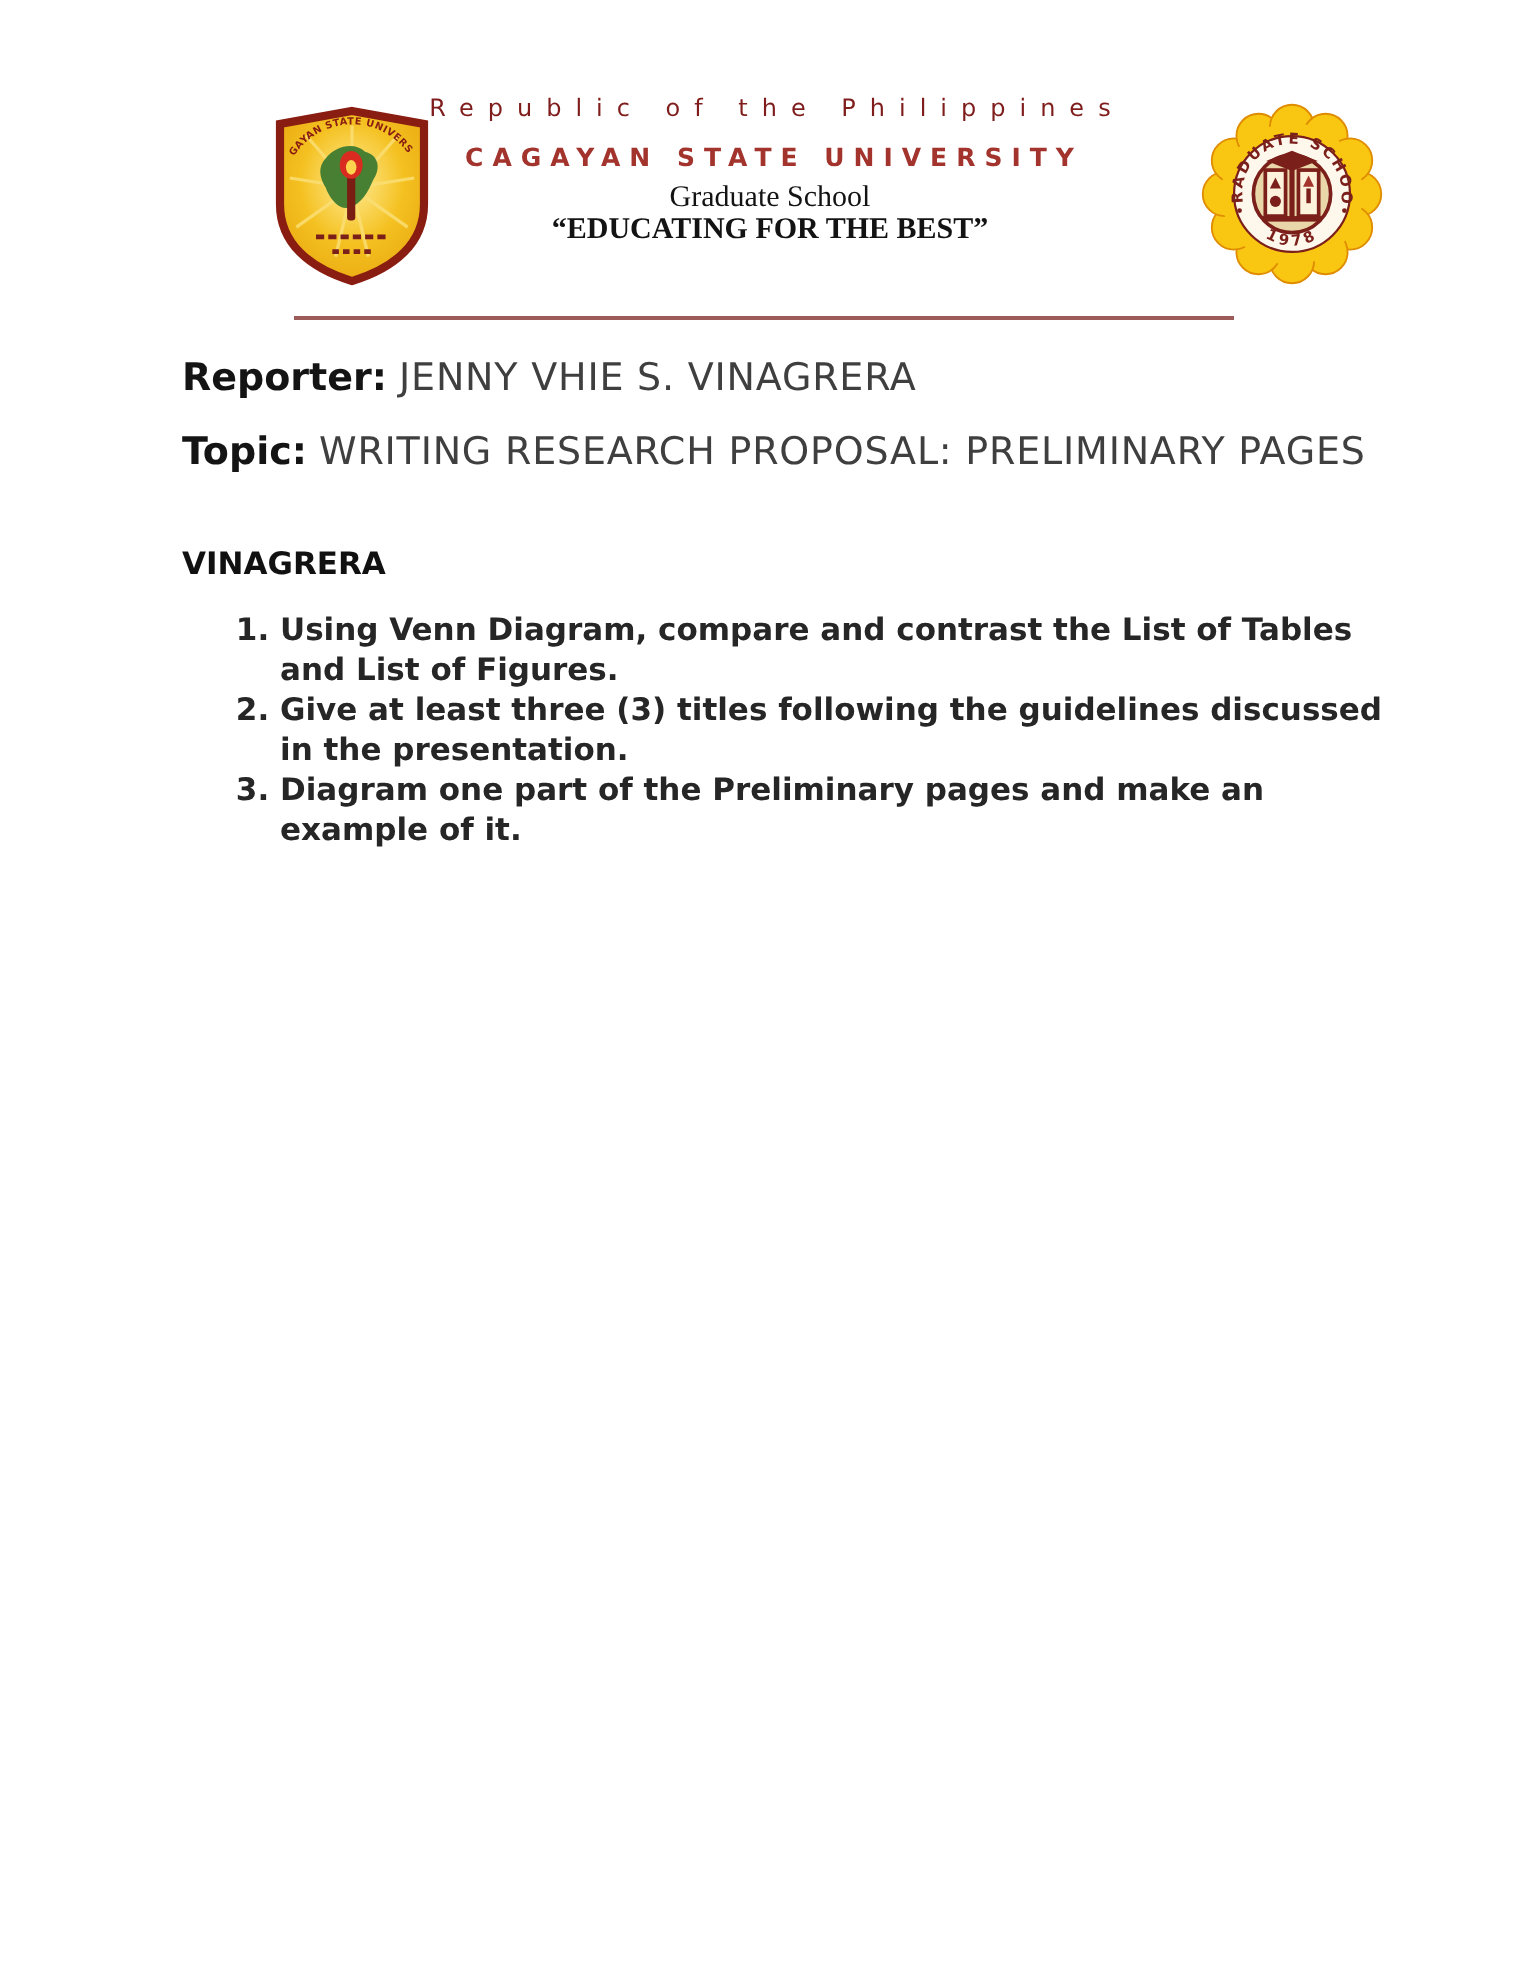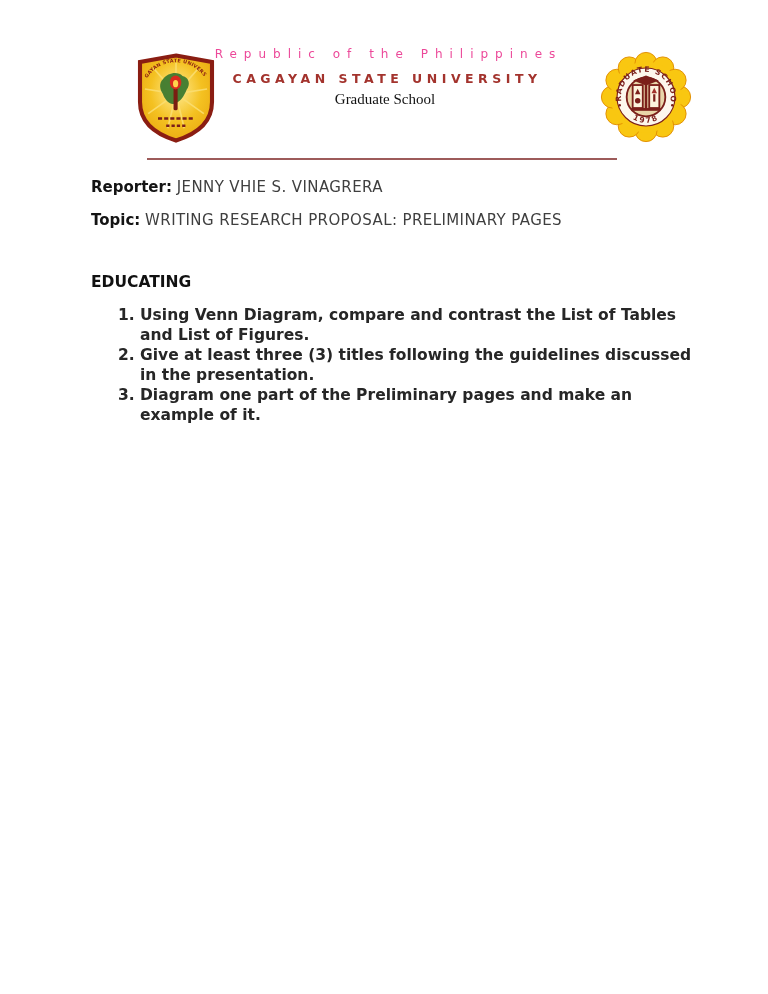--- a/index.html
+++ b/index.html
@@ -15,40 +15,40 @@
 
   
   .seal-left { position:absolute; left:135px; top:53px; width:82px; height:90px; }
   .seal-right { position:absolute; left:600px; top:49px; width:92px; height:96px; }
 
   .header-text {
     position:absolute; left:150px; top:47px; width:470px;
     text-align:center; color:#1d1d1d;
   }
   .republic {
-    font-size:12px; letter-spacing:7px; color:#ec4899;
+    font-size:12px; letter-spacing:7px; color:#7f1d1d;
     white-space:nowrap; margin-bottom:10px; margin-left:7px;
   }
   .university {
     font-size:12.5px; font-weight:600; letter-spacing:4.5px;
     color:#a3332d; white-space:nowrap; margin-bottom:5px; margin-left:4px;
   }
   .campus, .school, .motto {
     font-family:"Liberation Serif","DejaVu Serif",serif;
     font-size:15px; color:#131313; line-height:16px;
   }
   .motto { font-weight:bold; }
   .header-rule {
     position:absolute; left:147px; top:158px; width:470px; height:1.5px;
     background:#9d5b5a;
   }
 
   
   .meta { position:absolute; left:91px; top:178px; width:620px; }
-  .meta-line { font-size:15px; margin-bottom:15px; white-space:nowrap; }
+  .meta-line { font-size:19px; margin-bottom:15px; white-space:nowrap; }
   .meta-label { font-weight:bold; color:#141414; }
   .meta-value { color:#3f3f3f; letter-spacing:0.4px; }
 
   
   .assignment { position:absolute; left:91px; top:273px; width:610px; }
   .assignment-title {
     font-size:15.5px; font-weight:bold; color:#111111;
     margin-bottom:14px;
   }
   .assignment-list {
@@ -99,20 +99,21 @@
     <ellipse cx="49.5" cy="37.5" rx="3.2" ry="4.5" fill="#ffd34d"></ellipse>
 
     <line x1="28" y1="80" x2="72" y2="80" stroke="#7b1f1a" stroke-width="3" stroke-dasharray="5 2.5"></line>
     <line x1="38" y1="89" x2="62" y2="89" stroke="#7b1f1a" stroke-width="3" stroke-dasharray="4 2.5"></line>
   </svg>
 
   <div class="header-text">
     <div class="republic">Republic of the Philippines</div>
     <div class="university">CAGAYAN STATE UNIVERSITY</div>
     <div class="school">Graduate School</div>
+    <div class="motto">“EDUCATING FOR THE BEST”</div>
   </div>
 
   <svg class="seal-right" viewBox="0 0 100 100" aria-hidden="true">
 
     <g fill="#f9c711" stroke="#e08c00" stroke-width="1">
       <circle cx="86.5" cy="50" r="12"></circle>
         <circle cx="81.6" cy="68.2" r="12"></circle>
       <circle cx="68.2" cy="81.6" r="12"></circle>
         <circle cx="50" cy="86.5" r="12"></circle>
       <circle cx="31.8" cy="81.6" r="12"></circle>
@@ -157,21 +158,21 @@
       <span class="meta-label">Reporter:</span>
       <span class="meta-value">JENNY VHIE S. VINAGRERA</span>
     </div>
     <div class="meta-line">
       <span class="meta-label">Topic:</span>
       <span class="meta-value">WRITING RESEARCH PROPOSAL: PRELIMINARY PAGES</span>
     </div>
   </div>
 
   <div class="assignment">
-    <div class="assignment-title">EDUCATING</div>
+    <div class="assignment-title">VINAGRERA</div>
     <ol class="assignment-list">
       <li>Using Venn Diagram, compare and contrast the List of Tables
 and List of Figures.</li>
       <li>Give at least three (3) titles following the guidelines discussed
 in the presentation.</li>
       <li>Diagram one part of the Preliminary pages and make an
 example of it.</li>
     </ol>
   </div>
 

